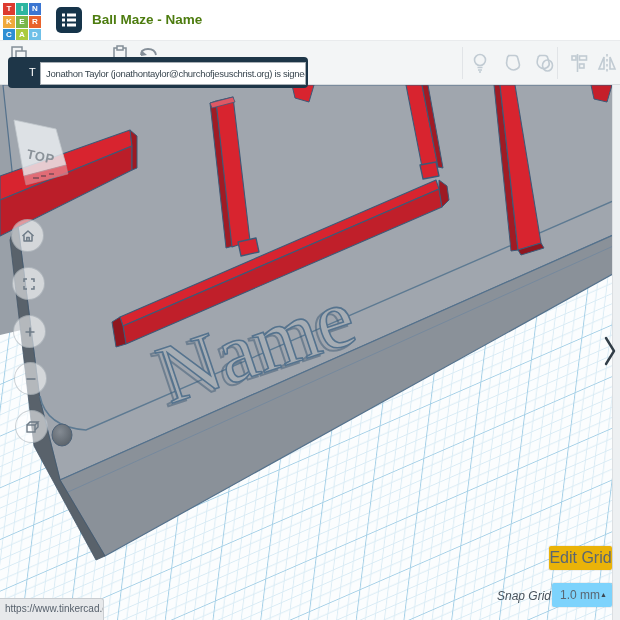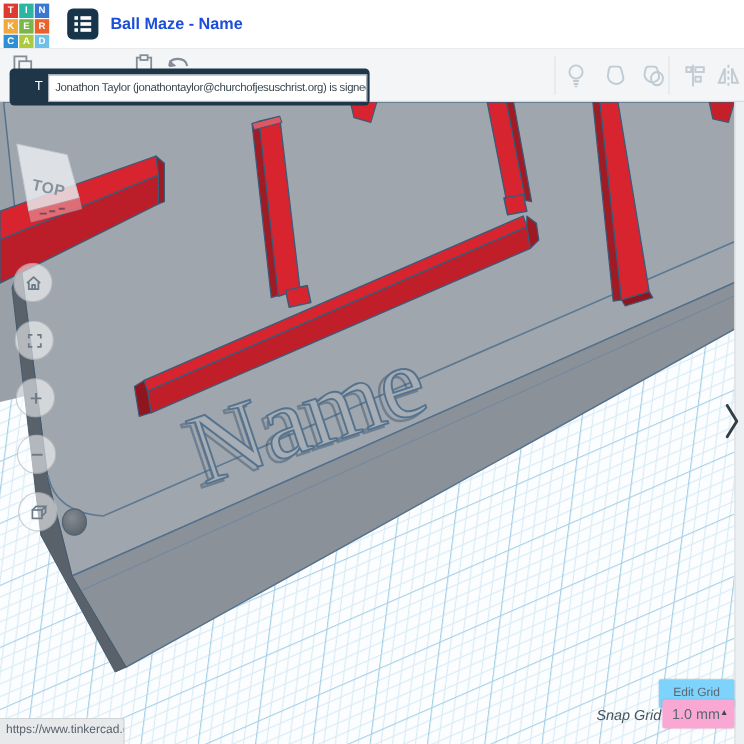--- a/index.html
+++ b/index.html
@@ -7,21 +7,21 @@
   .app{position:relative;width:620px;height:620px;overflow:hidden;background:#fff;}
 
   
   .topbar{position:absolute;left:0;top:0;width:620px;height:40px;background:#ffffff;}
   .tc-logo{position:absolute;left:3px;top:3px;width:38px;height:38px;display:grid;
            grid-template-columns:repeat(3,12px);grid-template-rows:repeat(3,12px);gap:1px;cursor:pointer;}
   .tc-logo span{display:block;width:12px;height:12px;color:#fff;font-size:8px;font-weight:bold;
                 line-height:12px;text-align:center;}
   .menu-btn{position:absolute;left:56px;top:7px;width:26px;height:26px;background:#16344a;border-radius:5px;}
   .doc-title{position:absolute;left:92px;top:0;height:40px;line-height:40px;font-size:13.5px;
-             font-weight:bold;color:#1d4ed8;white-space:nowrap;}
+             font-weight:bold;color:#4d7c0f;white-space:nowrap;}
 
   
   .toolbar{position:absolute;left:0;top:40px;width:620px;height:45px;background:#f3f5f6;
            border-top:1px solid #e9ebed;border-bottom:1px solid #d8dcdf;box-sizing:border-box;}
   .tb-div{position:absolute;top:6px;width:1px;height:32px;background:#e1e4e7;}
   .tb-icon{position:absolute;top:10px;width:24px;height:24px;}
   .tb-clip{position:absolute;left:0;top:2px;width:320px;height:15px;overflow:hidden;}
   .tb-clip svg{position:absolute;top:2px;}
 
   
@@ -39,25 +39,25 @@
 
   
   .toast{position:absolute;left:8px;top:57px;width:300px;height:31px;background:#1e3648;
          border-radius:4px;color:#fff;font-size:11px;line-height:31px;padding-left:21px;
          box-sizing:border-box;overflow:hidden;}
   .tooltip{position:absolute;left:40px;top:62px;width:266px;height:23px;background:#ffffff;
            border:1px solid #a8afb5;box-sizing:border-box;font-size:9.5px;letter-spacing:-0.3px;
            line-height:21px;color:#3a4750;padding-left:5px;white-space:nowrap;overflow:hidden;}
 
   
-  .edit-grid-btn{position:absolute;left:549px;top:546px;width:63px;height:24px;background:#7dd3fc;
-                 border-radius:2px;box-shadow:0 0 0 1px rgba(0,0,0,0.05);font-size:10px;color:#5a6672;
-                 text-align:center;line-height:24px;margin-top:20px;}
+  .edit-grid-btn{position:absolute;left:549px;top:546px;width:63px;height:24px;background:#eab308;
+                 border-radius:2px;box-shadow:0 0 0 1px rgba(0,0,0,0.05);font-size:16px;color:#5a6672;
+                 text-align:center;line-height:24px;}
   .snap-label{position:absolute;left:497px;top:584px;height:24px;line-height:24px;font-size:12px;color:#47525c;font-style:italic;}
-  .snap-dd{position:absolute;left:552px;top:583px;width:60px;height:24px;background:#f9a8d4;border-radius:2px;
+  .snap-dd{position:absolute;left:552px;top:583px;width:60px;height:24px;background:#7dd3fc;border-radius:2px;
            box-shadow:0 0 0 1px rgba(0,0,0,0.05);font-size:12px;color:#5a6672;line-height:24px;
            padding-left:8px;box-sizing:border-box;}
   .snap-dd .arr{position:absolute;right:5px;top:0;font-size:7px;color:#3c464f;line-height:24px;}
 
   
   .url-bar{position:absolute;left:0px;top:598px;width:104px;height:22px;background:#e7e9eb;
            border-top:1px solid #c9cdd1;border-right:1px solid #c9cdd1;border-radius:0 3px 0 0;
            box-sizing:border-box;font-size:10px;color:#57616c;line-height:20px;padding-left:5px;
            white-space:nowrap;overflow:hidden;}
 </style>

